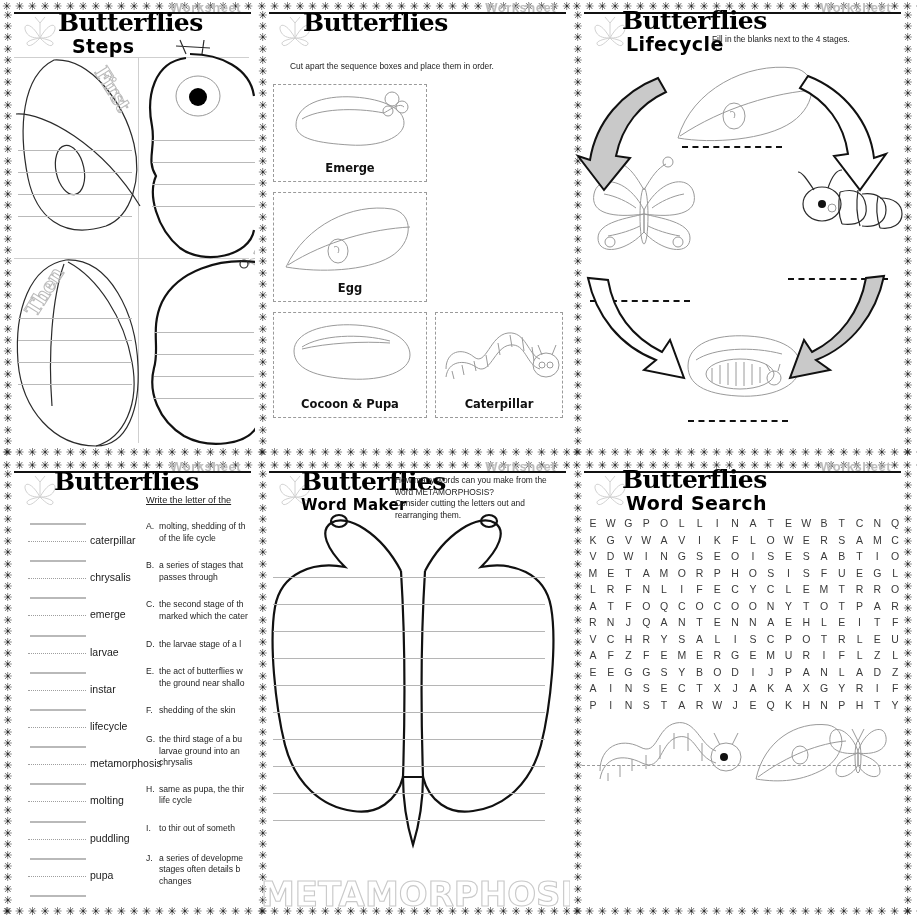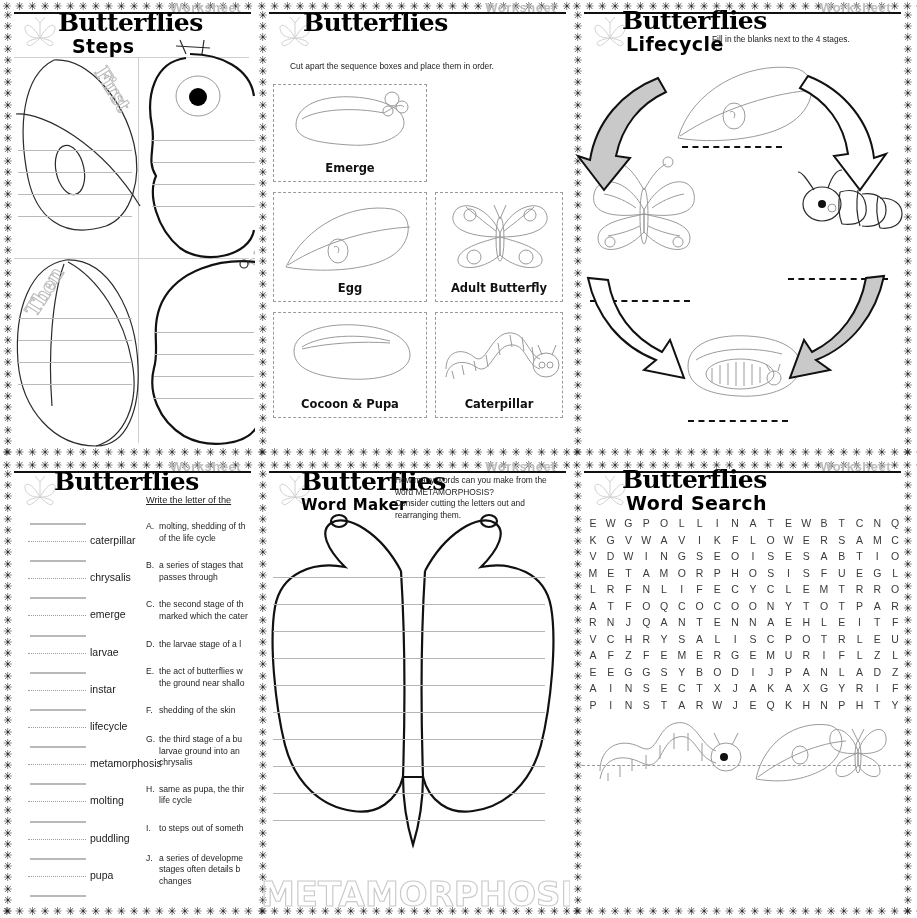--- a/index.html
+++ b/index.html
@@ -312,36 +312,20 @@
     <div class="seqbox" style="left:18px;top:192px;width:154px;height:110px;">
       <svg style="position:absolute;left:8px;top:8px;" width="136" height="72" viewBox="0 0 136 72">
         <path class="ln-l" d="M4 66 C24 24,70 2,110 8 C132 12,132 42,108 56 C84 70,38 72,4 66 Z"></path>
         <path class="ln-l" d="M6 64 C44 40,90 28,128 26"></path>
         <ellipse class="ln-l" cx="56" cy="50" rx="10" ry="12"></ellipse>
         <path class="ln-l" d="M52 46 C56 44,58 48,56 52"></path>
       </svg>
       <div class="seqlabel">Egg</div>
     </div>
 
-    <div class="seqbox" style="left:180px;top:192px;width:128px;height:110px;">
-      <svg style="position:absolute;left:12px;top:6px;" width="104" height="74" viewBox="0 0 104 74">
-        <path class="ln-l" d="M52 34 C40 6,12 0,6 14 C0 28,18 38,52 38 Z"></path>
-        <path class="ln-l" d="M52 34 C64 6,92 0,98 14 C104 28,86 38,52 38 Z"></path>
-        <path class="ln-l" d="M52 38 C38 42,12 48,10 60 C8 72,34 72,52 56 Z"></path>
-        <path class="ln-l" d="M52 38 C66 42,92 48,94 60 C96 72,70 72,52 56 Z"></path>
-        <ellipse class="ln-l" cx="52" cy="40" rx="4" ry="22"></ellipse>
-        <circle class="ln-l" cx="22" cy="16" r="6"></circle>
-        <circle class="ln-l" cx="82" cy="16" r="6"></circle>
-        <circle class="ln-l" cx="26" cy="58" r="7"></circle>
-        <circle class="ln-l" cx="78" cy="58" r="7"></circle>
-        <path class="ln-l" d="M52 20 L46 6 M52 20 L58 6"></path>
-        <path class="ln-l" d="M18 8 C30 18,40 26,48 32 M86 8 C74 18,64 26,56 32"></path>
-      </svg>
-      <div class="seqlabel">Adult Butterfly</div>
-    </div>
 
     <div class="seqbox" style="left:18px;top:312px;width:154px;height:106px;">
       <svg style="position:absolute;left:12px;top:8px;" width="130" height="64" viewBox="0 0 130 64">
         <path class="ln-l" d="M8 30 C8 12,36 2,70 4 C104 6,124 18,124 34 C124 50,98 60,64 58 C30 56,8 48,8 30 Z"></path>
         <path class="ln-l" d="M16 26 C34 14,74 12,104 20"></path>
         <path class="ln-l" d="M16 28 C40 22,78 20,104 22"></path>
       </svg>
       <div class="seqlabel">Cocoon &amp; Pupa</div>
     </div>
 
@@ -546,21 +530,21 @@
 larvae ground into an
 chrysalis</span>
       </div>
       <div class="def" style="margin-bottom:16px">
         <span class="dl">H.</span>
         <span class="deftext">same as pupa, the thir
 life cycle</span>
       </div>
       <div class="def" style="margin-bottom:18px">
         <span class="dl">I.</span>
-        <span class="deftext">to steps out of someth</span>
+        <span class="deftext">to thir out of someth</span>
       </div>
       <div class="def">
         <span class="dl">J.</span>
         <span class="deftext">a series of developme
 stages often details b
 changes</span>
       </div>
     </div>
   </div>
 

